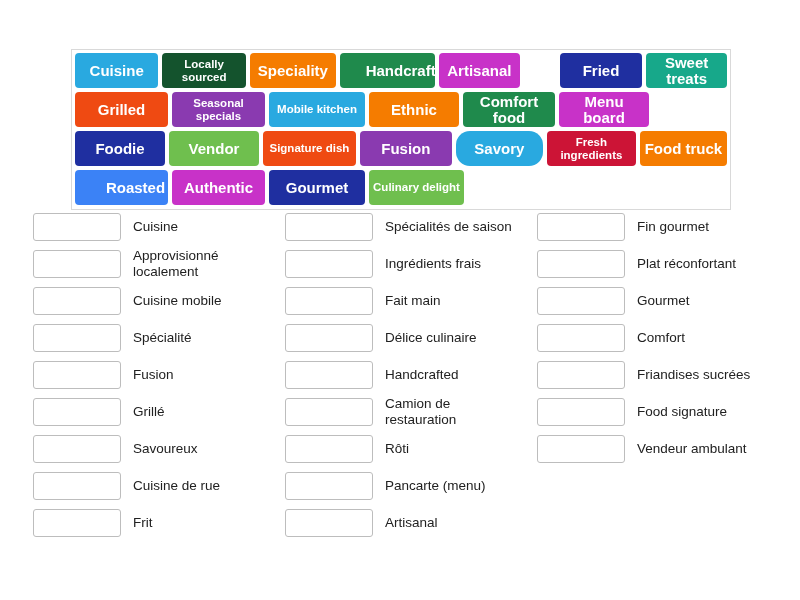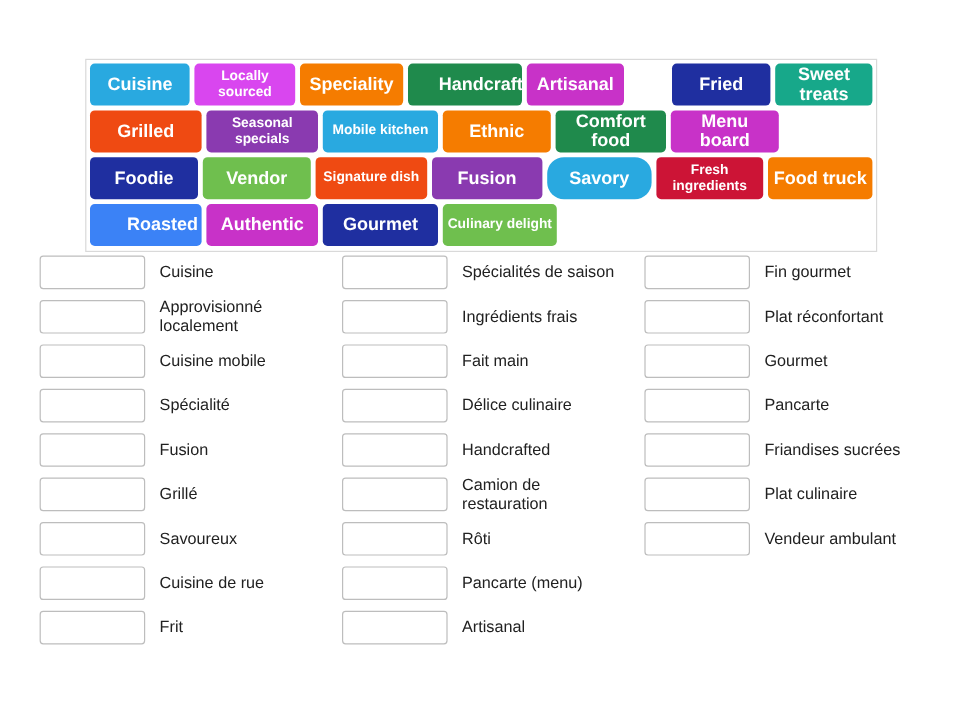--- a/index.html
+++ b/index.html
@@ -97,21 +97,21 @@
   }
 </style>
 </head>
 <body>
 
 <div class="page">
 
   <div class="wordbank" id="wordbank">
       <div class="wb-row">
         <div class="tile one-line" style="background: rgb(41, 169, 224); width: 93px;">Cuisine</div>
-        <div class="tile two-line" style="background: #d946ef; width: 93px;">Locally sourced</div>
+        <div class="tile two-line" style="background: #14532d; width: 93px;">Locally sourced</div>
         <div class="tile one-line" style="background: rgb(245, 124, 0); width: 96px;">Speciality</div>
         <div class="tile one-line" style="background: rgb(31, 138, 76); width: 95px; padding-left: 48px;">Handcrafted</div>
         <div class="tile one-line" style="background: rgb(200, 50, 200); width: 90px;">Artisanal</div>
         <div class="tile one-line" style="background: rgb(31, 47, 160); width: 92px; margin-left: 36px;">Fried</div>
         <div class="tile one-line" style="background: rgb(23, 168, 138); width: 90px;">Sweet treats</div>
       </div>
       <div class="wb-row">
         <div class="tile one-line" style="background: rgb(239, 74, 18); width: 93px;">Grilled</div>
         <div class="tile two-line" style="background: rgb(138, 58, 176); width: 93px;">Seasonal specials</div>
         <div class="tile two-line" style="background: rgb(41, 169, 224); width: 96px;">Mobile kitchen</div>
@@ -221,29 +221,29 @@
         <div class="answer-row">
           <div class="dropzone"></div>
           <div class="answer-label">Plat réconfortant</div>
         </div>
         <div class="answer-row">
           <div class="dropzone"></div>
           <div class="answer-label">Gourmet</div>
         </div>
         <div class="answer-row">
           <div class="dropzone"></div>
-          <div class="answer-label">Pancarte</div>
+          <div class="answer-label">Comfort</div>
         </div>
         <div class="answer-row">
           <div class="dropzone"></div>
           <div class="answer-label">Friandises sucrées</div>
         </div>
         <div class="answer-row">
           <div class="dropzone"></div>
-          <div class="answer-label">Plat culinaire</div>
+          <div class="answer-label">Food signature</div>
         </div>
         <div class="answer-row">
           <div class="dropzone"></div>
           <div class="answer-label wrap">Vendeur ambulant</div>
         </div>
       </div>
     </div>
 
 </div>
 

